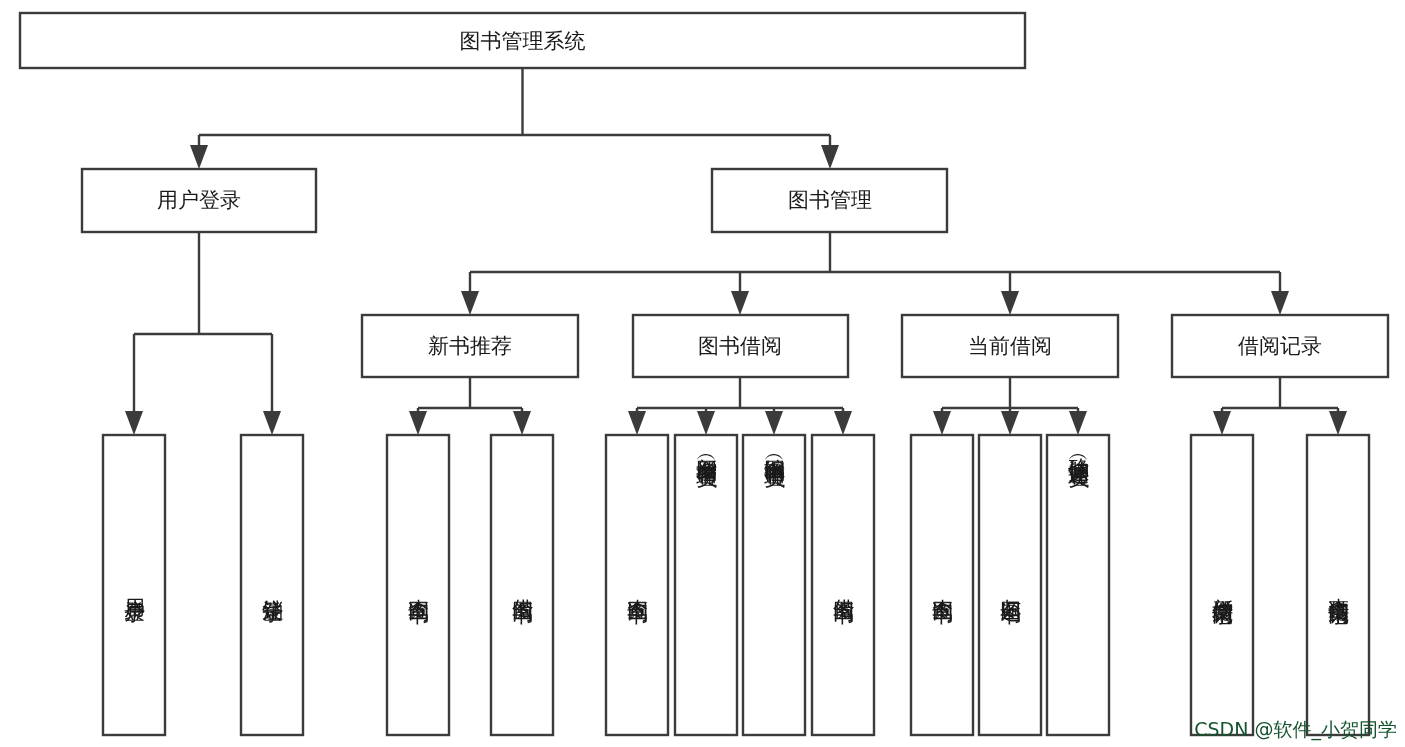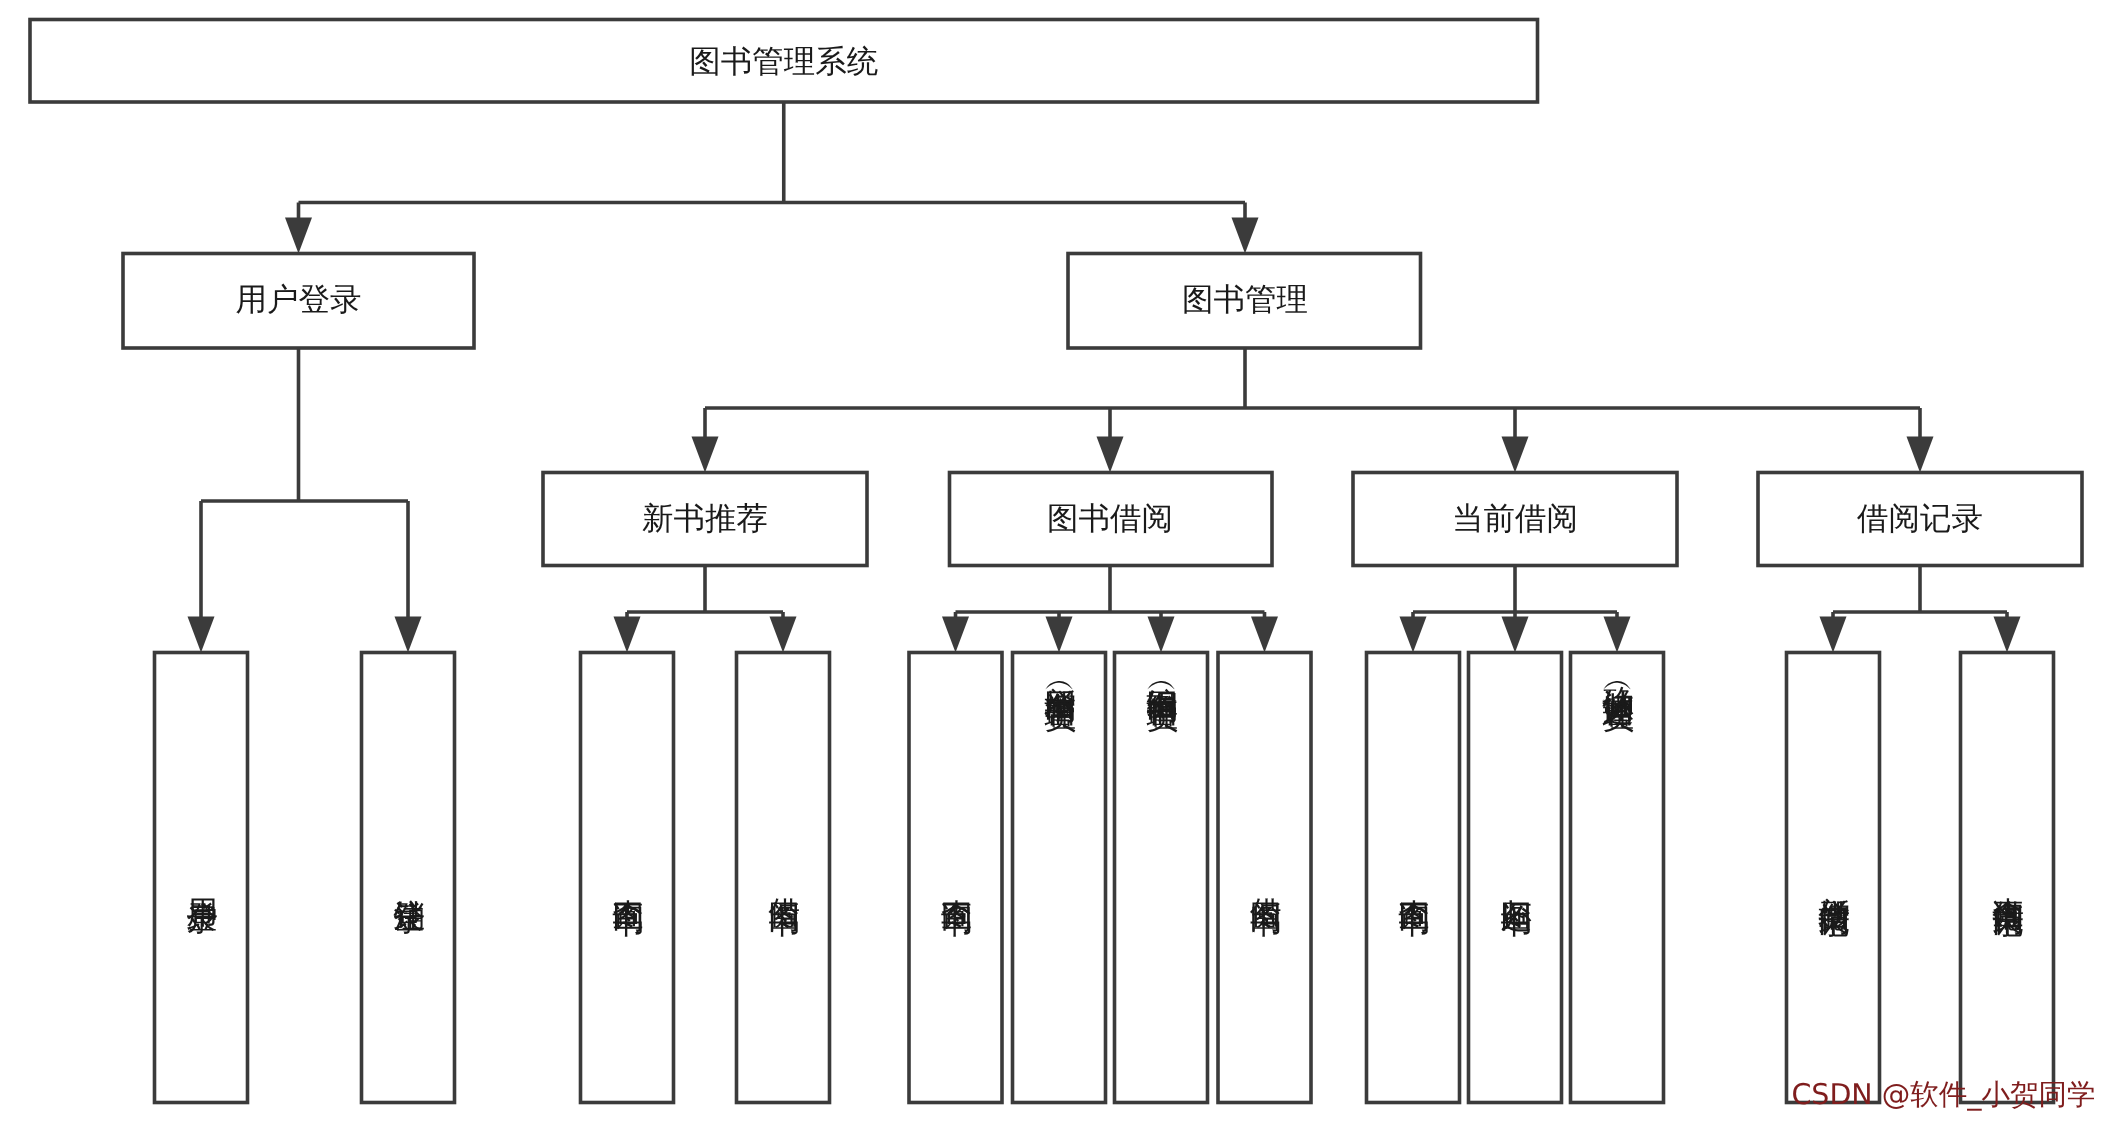--- a/index.html
+++ b/index.html
@@ -66,21 +66,21 @@
   }
   .leaf-label-wrap.centered {
     align-items: center;
   }
   #watermark {
     position: absolute;
     right: 8px;
     bottom: 4px;
     font-family: "DejaVu Sans", "Liberation Sans", sans-serif;
     font-size: 19px;
-    color: #7f1d1d;
+    color: #14532d;
     white-space: nowrap;
     user-select: none;
   }
 </style>
 </head>
 <body>
 
 <div id="canvas">
 
   <svg id="diagram-svg" viewBox="0 0 1405 747">

